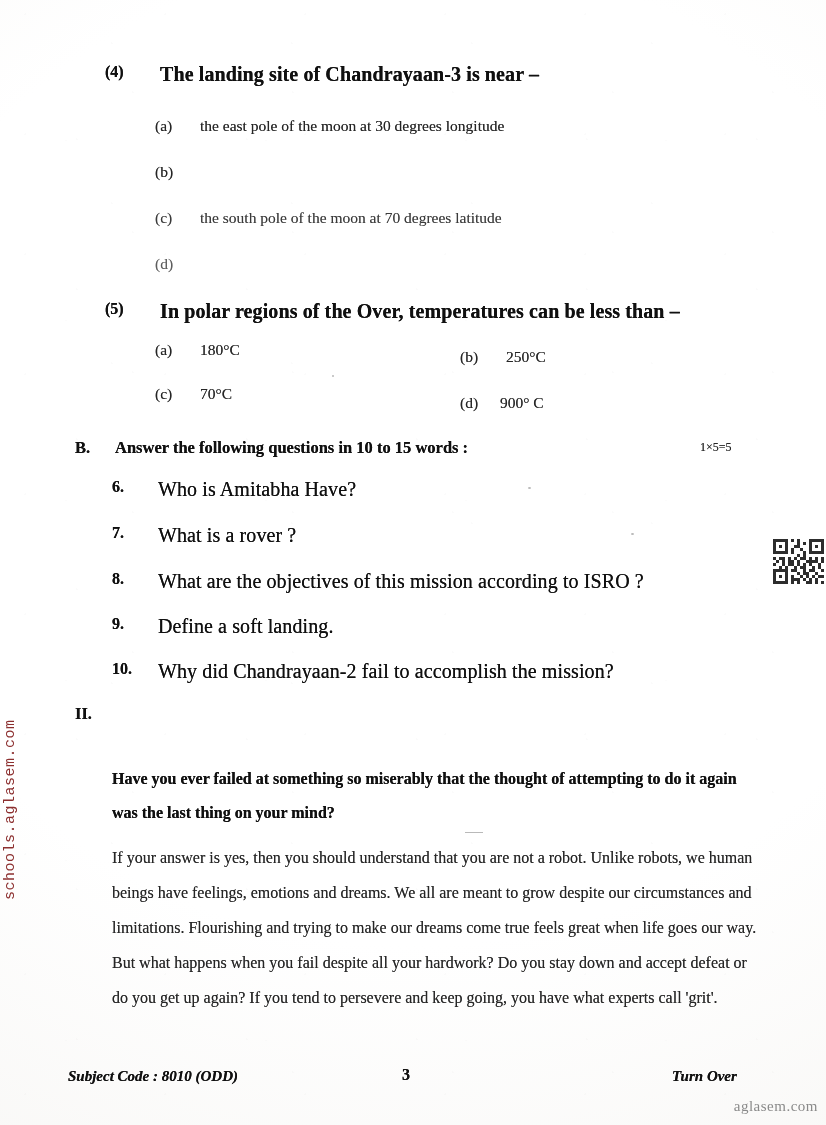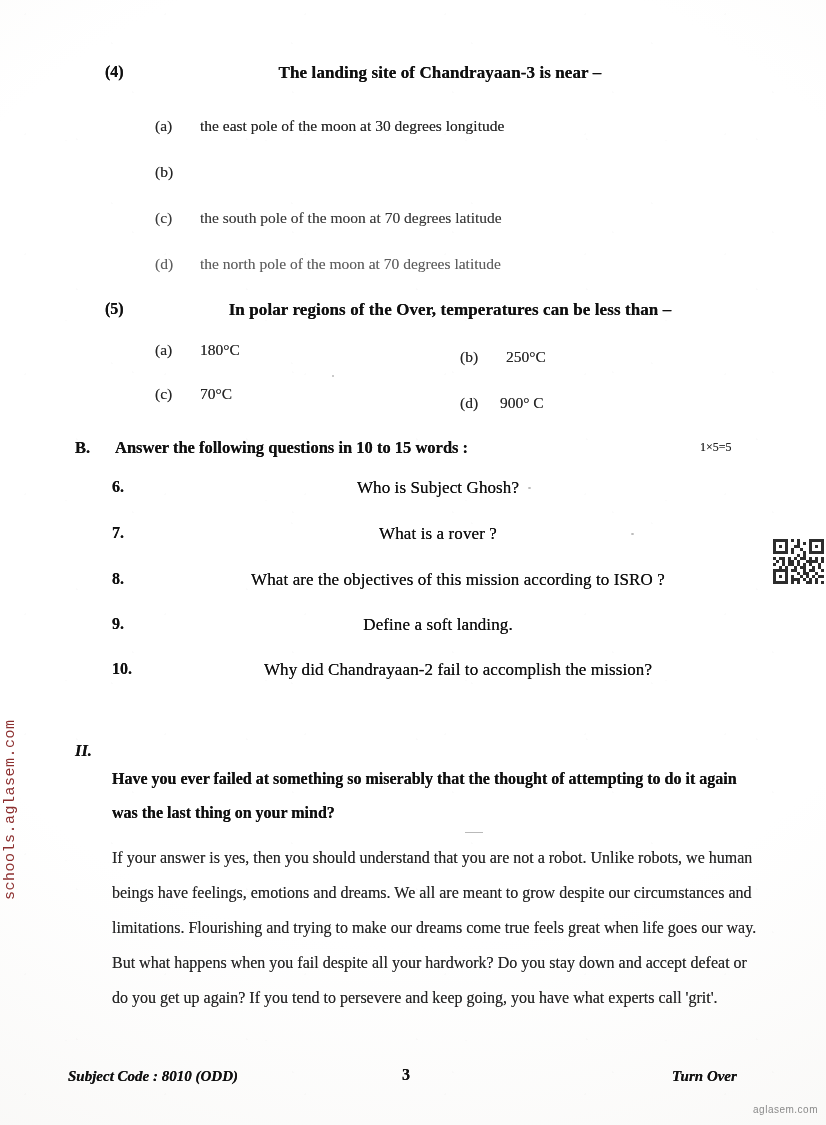--- a/index.html
+++ b/index.html
@@ -57,23 +57,22 @@
   }
 
   .q-num {
     position: absolute;
     font-weight: bold;
     font-size: 16px;
   }
   .q-text {
     position: absolute;
     font-weight: bold;
-    font-size: 17px;
+    font-size: 20px;
     letter-spacing: .1px;
-    text-align: center;
   }
   .opt-label {
     position: absolute;
     font-size: 15.5px;
   }
   .opt-text {
     position: absolute;
     font-size: 15.5px;
   }
 
@@ -131,22 +130,22 @@
     font-family: "Liberation Mono", monospace;
     font-size: 15px;
     color: #8c2f2f;
     letter-spacing: .5px;
     white-space: nowrap;
   }
   .wm-corner {
     position: absolute;
     right: 8px;
     bottom: 10px;
-    font-family: Liberation Sans, sans-serif;
-    font-size: 10px;
+    font-family: Liberation Serif, serif;
+    font-size: 15px;
     color: #8a8a8a;
     letter-spacing: .5px;
   }
 
   
   .qr {
     position: absolute;
     left: 770px;
     top: 535px;
     width: 56px;
@@ -176,21 +175,20 @@
 
     <div class="opt-label ink-soft" style="left:155px; top:117px;">(a)</div>
     <div class="opt-text ink-soft" style="left:200px; top:117px; width:520px;">the east pole of the moon at 30 degrees longitude</div>
 
     <div class="opt-label ink-soft" style="left:155px; top:163px;">(b)</div>
 
     <div class="opt-label ink-faint" style="left:155px; top:209px;">(c)</div>
     <div class="opt-text ink-faint" style="left:200px; top:209px; width:520px;">the south pole of the moon at 70 degrees latitude</div>
 
     <div class="opt-label ink-faint" style="left:155px; top:255px; opacity:.82;">(d)</div>
-    <div class="opt-text ink-faint" style="left:200px; top:255px; width:520px; opacity:.82;">the north pole of the moon at 70 degrees latitude</div>
 
     <div class="q-num ink" style="left:105px; top:300px;">(5)</div>
     <div class="q-text ink" style="left:160px; top:300px; width:580px;">In polar regions of the Over, temperatures can be less than –</div>
 
     <div class="opt-label ink-soft" style="left:155px; top:341px;">(a)</div>
     <div class="opt-text ink-soft" style="left:200px; top:341px;">180°C</div>
 
     <div class="opt-label ink-soft" style="left:460px; top:348px;">(b)</div>
     <div class="opt-text ink-soft" style="left:506px; top:348px;">250°C</div>
 
@@ -198,35 +196,35 @@
     <div class="opt-text ink-soft" style="left:200px; top:385px;">70°C</div>
 
     <div class="opt-label ink-soft" style="left:460px; top:394px;">(d)</div>
     <div class="opt-text ink-soft" style="left:500px; top:394px;">900° C</div>
 
     <div class="section-marker ink" style="left:75px; top:438px;">B.</div>
     <div class="section-title ink" style="left:115px; top:438px; width:560px;">Answer the following questions in 10 to 15 words :</div>
     <div class="marks ink-soft" style="left:700px; top:440px;">1×5=5</div>
 
     <div class="q-num ink" style="left:112px; top:478px;">6.</div>
-    <div class="q-text ink" style="left:158px; top:478px; width:560px; font-weight:normal;">Who is Subject Ghosh?</div>
+    <div class="q-text ink" style="left:158px; top:478px; width:560px; font-weight:normal;">Who is Amitabha Have?</div>
 
     <div class="q-num ink" style="left:112px; top:524px;">7.</div>
     <div class="q-text ink" style="left:158px; top:524px; width:560px; font-weight:normal;">What is a rover ?</div>
 
     <div class="q-num ink" style="left:112px; top:570px;">8.</div>
     <div class="q-text ink" style="left:158px; top:570px; width:600px; font-weight:normal;">What are the objectives of this mission according to ISRO ?</div>
 
     <div class="q-num ink" style="left:112px; top:615px;">9.</div>
     <div class="q-text ink" style="left:158px; top:615px; width:560px; font-weight:normal;">Define a soft landing.</div>
 
     <div class="q-num ink" style="left:112px; top:660px;">10.</div>
     <div class="q-text ink" style="left:158px; top:660px; width:600px; font-weight:normal;">Why did Chandrayaan-2 fail to accomplish the mission?</div>
 
-    <div class="section-marker ink" style="left:75px; top:741px;font-style:italic;">II.</div>
+    <div class="section-marker ink" style="left:75px; top:704px;">II.</div>
 
     <div class="para para-bold ink" style="left:112px; top:762px; width:640px;">Have you ever failed at something so miserably that the thought of attempting to do it again was the last thing on your mind?</div>
 
     <div class="para ink-soft" style="left:112px; top:840px; width:648px; line-height:35px;">If your answer is yes, then you should understand that you are not a robot. Unlike robots, we human beings have feelings, emotions and dreams. We all are meant to grow despite our circumstances and limitations. Flourishing and trying to make our dreams come true feels great when life goes our way. But what happens when you fail despite all your hardwork? Do you stay down and accept defeat or do you get up again? If you tend to persevere and keep going, you have what experts call 'grit'.</div>
 
     <div class="footer-left ink" style="left:68px; top:1068px;">Subject Code : 8010 (ODD)</div>
     <div class="footer-center ink" style="left:402px; top:1066px;">3</div>
     <div class="footer-right ink" style="left:672px; top:1068px;">Turn Over</div>
 
     <div class="qr">

